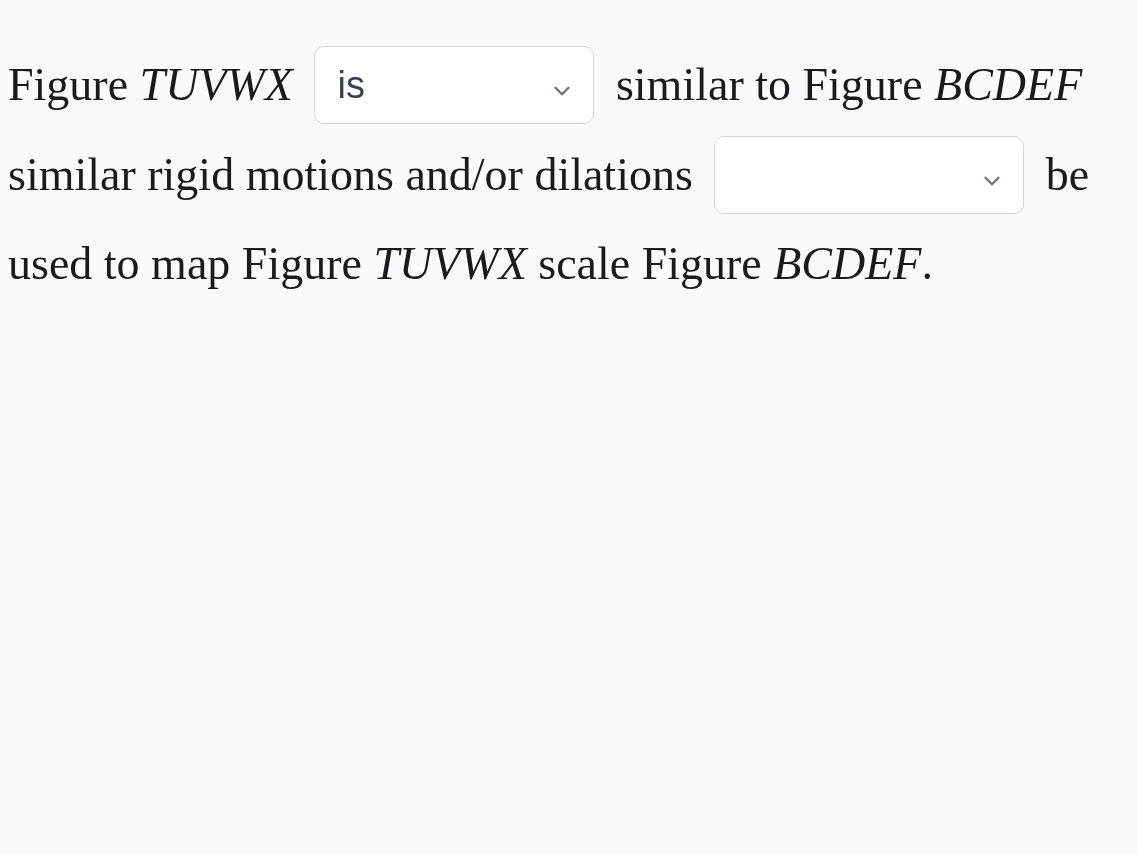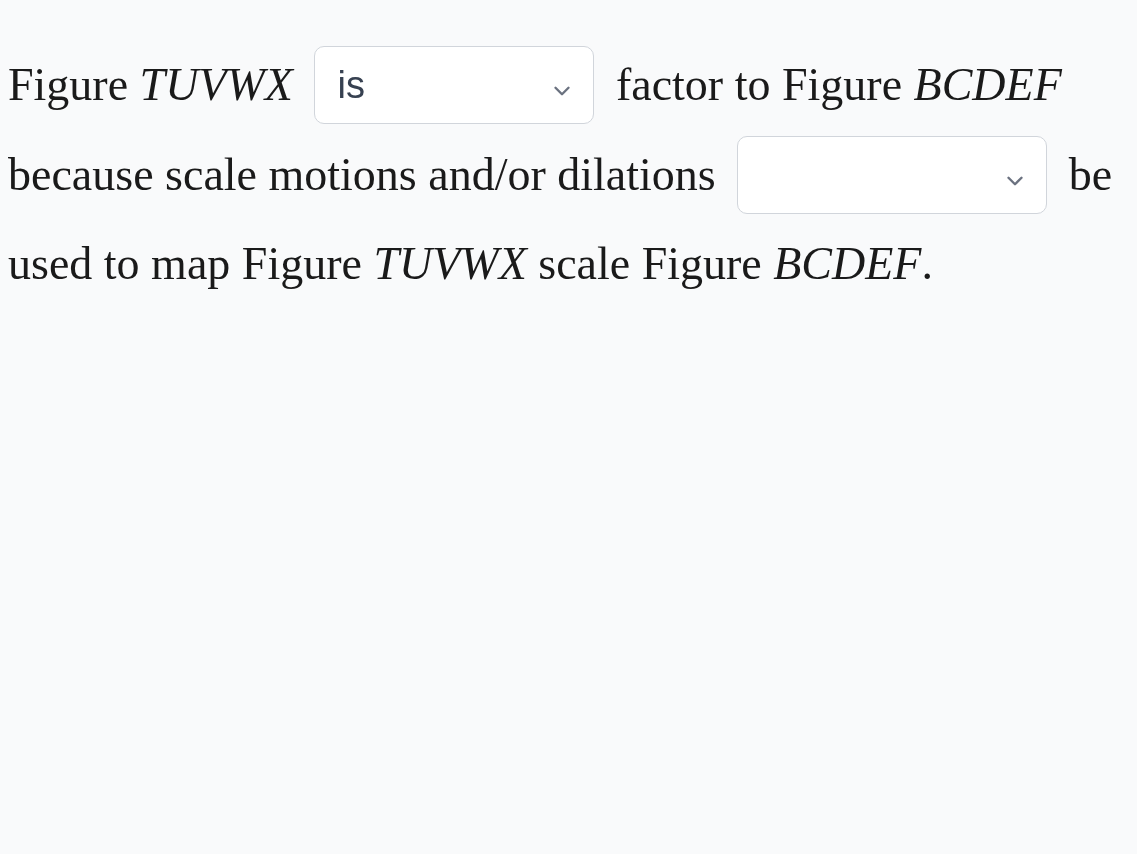--- a/index.html
+++ b/index.html
@@ -85,21 +85,21 @@
   <div class="paragraph">
     <span>Figure </span><span class="italic">TUVWX</span>
     <span class="dropdown d1">
       <span class="dropdown-text">is</span>
       <span class="chevron-icon">
         <svg viewBox="0 0 24 24">
             <polyline points="6 9 12 15 18 9"></polyline>
           </svg>
       </span>
     </span>
-    <span> factor to Figure </span><span class="italic">BCDEF</span><span> because scale motions and/or dilations </span>
+    <span> similar to Figure </span><span class="italic">BCDEF</span><span> similar rigid motions and/or dilations </span>
     <span class="dropdown d2 dropdown-empty">
       <span class="dropdown-text"></span>
       <span class="chevron-icon">
         <svg viewBox="0 0 24 24">
             <polyline points="6 9 12 15 18 9"></polyline>
           </svg>
       </span>
     </span>
     <span> be used to map Figure </span><span class="italic">TUVWX</span><span> scale Figure </span><span class="italic">BCDEF</span><span>.</span>
   </div>

